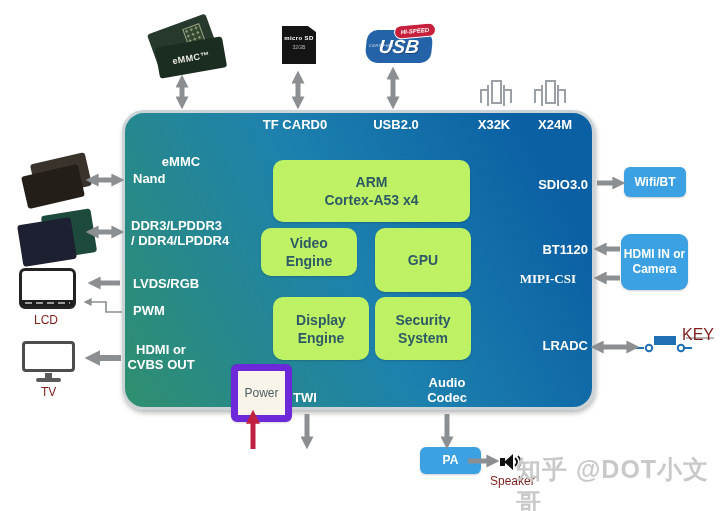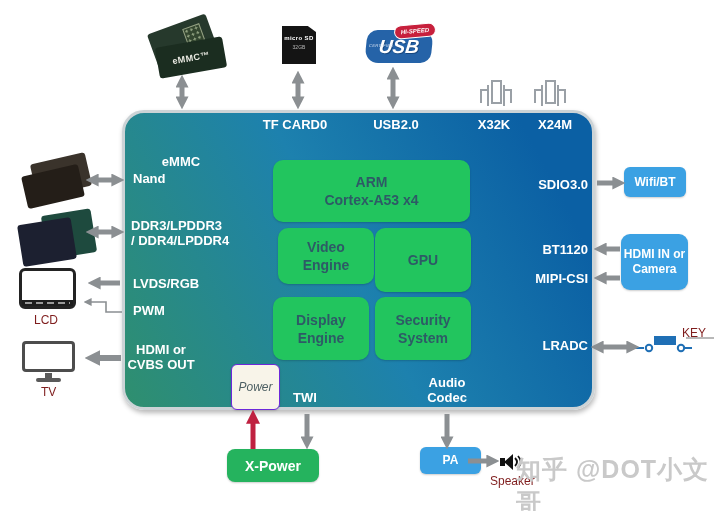--- a/index.html
+++ b/index.html
@@ -8,27 +8,27 @@
   
   .soc{position:absolute;left:122px;top:110px;width:473px;height:300px;
        background:linear-gradient(62deg,#2f8f6e 0%,#1d81ae 48%,#0b60a4 88%);
        border:3px solid #ccd3d6;border-radius:22px;box-sizing:border-box;
        box-shadow:1px 3px 5px rgba(0,0,0,.28);}
   .port{position:absolute;color:#ffffff;font-weight:bold;font-size:13px;line-height:15px;}
   .pre{white-space:pre-line;}
   .ta-c{text-align:center;}
   .ta-r{text-align:right;}
   
-  .module{position:absolute;background:#22c55e;border-radius:10px;
+  .module{position:absolute;background:#bef264;border-radius:10px;
           display:flex;align-items:center;justify-content:center;
           color:#2e5a66;font-weight:bold;font-size:14px;line-height:18px;text-align:center;
           box-shadow:0 1px 2px rgba(0,0,0,.18);}
   .power-box{position:absolute;left:231px;top:364px;width:47px;height:44px;background:#f8f4e9;
-             border:1px solid #6d28d9;border-radius:6px;display:flex;align-items:center;justify-content:center;
-             color:#4d5f63;font-size:12px;box-shadow:0 1px 2px rgba(0,0,0,.15);font-style:italic;}
+             border:7px solid #6d28d9;border-radius:6px;display:flex;align-items:center;justify-content:center;
+             color:#4d5f63;font-size:12px;box-shadow:0 1px 2px rgba(0,0,0,.15);}
   
   .bluebox{position:absolute;background:#3ba1e3;border-radius:6px;color:#fff;font-weight:bold;
            font-size:12px;line-height:15px;display:flex;align-items:center;justify-content:center;
            text-align:center;box-shadow:0 1px 2px rgba(0,0,0,.2);}
   .greenbox{position:absolute;left:227px;top:449px;width:92px;height:33px;background:#25b35e;
             border-radius:8px;color:#fff;font-weight:bold;font-size:14px;
             display:flex;align-items:center;justify-content:center;box-shadow:0 1px 2px rgba(0,0,0,.2);}
   
   .ext-label{position:absolute;color:#7f1d1d;font-size:12px;}
   
@@ -86,43 +86,42 @@
   <div class="port" style="left:133px;top:171px;">Nand</div>
   <div class="port pre" style="left:131px;top:218px;">DDR3/LPDDR3
 / DDR4/LPDDR4</div>
   <div class="port" style="left:133px;top:276px;">LVDS/RGB</div>
   <div class="port" style="left:133px;top:303px;">PWM</div>
   <div class="port pre ta-c" style="left:125px;top:342px;width:72px;">HDMI or
 CVBS OUT</div>
 
   <div class="port ta-r" style="left:508px;top:177px;width:80px;">SDIO3.0</div>
   <div class="port ta-r" style="left:508px;top:242px;width:80px;">BT1120</div>
-  <div class="port ta-r" style="left:508px;top:271px;width:80px;">MIPI-CSI</div>
+  <div class="port ta-r" style="left:496px;top:271px;width:80px;font-family:Liberation Serif, serif;">MIPI-CSI</div>
   <div class="port ta-r" style="left:508px;top:338px;width:80px;">LRADC</div>
 
   <div class="port" style="left:293px;top:390px;">TWI</div>
   <div class="port pre ta-c" style="left:420px;top:375px;width:54px;">Audio
 Codec</div>
 
   <div class="module pre" style="left:273px;top:160px;width:197px;height:62px;">ARM
 Cortex-A53 x4</div>
-  <div class="module pre" style="left:278px;top:228px;width:96px;height:56px;">Video
+  <div class="module pre" style="left:261px;top:228px;width:96px;height:48px;">Video
 Engine</div>
   <div class="module" style="left:375px;top:228px;width:96px;height:64px;">GPU</div>
   <div class="module pre" style="left:273px;top:297px;width:96px;height:63px;">Display
 Engine</div>
   <div class="module pre" style="left:375px;top:297px;width:96px;height:63px;">Security
 System</div>
   <div class="power-box">Power</div>
 
   <div class="bluebox" style="left:624px;top:167px;width:62px;height:30px;">Wifi/BT</div>
   <div class="bluebox pre" style="left:621px;top:234px;width:67px;height:56px;border-radius:9px;">HDMI IN or
 Camera</div>
   <div class="bluebox" style="left:420px;top:447px;width:61px;height:27px;">PA</div>
-  <div class="greenbox">X-Power</div>
 
   <div class="chip" style="left:151px;top:23px;width:62px;height:35px;background:#26392c;transform:rotate(-20deg);">
     <div class="bga-pad"></div>
   </div>
   <div class="chip emmc-front" style="left:157px;top:42px;width:68px;height:31px;background:#1b2d20;transform:rotate(-10deg);">
     <span>eMMC™</span>
   </div>
 
   <div class="sdcard">
     <span class="cap">micro SD</span>
@@ -176,21 +175,21 @@
     <g stroke="#1f6fb5" stroke-width="2" fill="none">
       <path d="M0 24 H14"></path>
       <circle cx="19" cy="24" r="3.2"></circle>
       <rect x="24" y="12" width="22" height="7" fill="#1f6fb5" stroke="none"></rect>
       <path d="M24 20 H46"></path>
       <circle cx="51" cy="24" r="3.2"></circle>
       <path d="M55 24 H62"></path>
     </g>
     <path d="M56 14 H84" stroke="#9a9a9a" stroke-width="1.4" fill="none"></path>
   </svg>
-  <div class="ext-label" style="left:682px;top:326px;font-size:12px;">KEY</div>
+  <div class="ext-label" style="left:682px;top:326px;font-size:16px;">KEY</div>
 
   <svg class="speaker-icon" width="26" height="26" viewBox="0 0 26 26">
     <rect x="2" y="9" width="5" height="8" fill="#111"></rect>
     <polygon points="6,13 15,5 15,21" fill="#111"></polygon>
     <path d="M17 9 q4 4 0 8" stroke="#111" stroke-width="1.8" fill="none"></path>
     <path d="M20 6 q7 7 0 14" stroke="#111" stroke-width="1.8" fill="none" opacity="0"></path>
     <path d="M20 7 q5.5 6 0 12" stroke="#111" stroke-width="1.8" fill="none"></path>
   </svg>
   <div class="ext-label" style="left:490px;top:474px;">Speaker</div>
 

